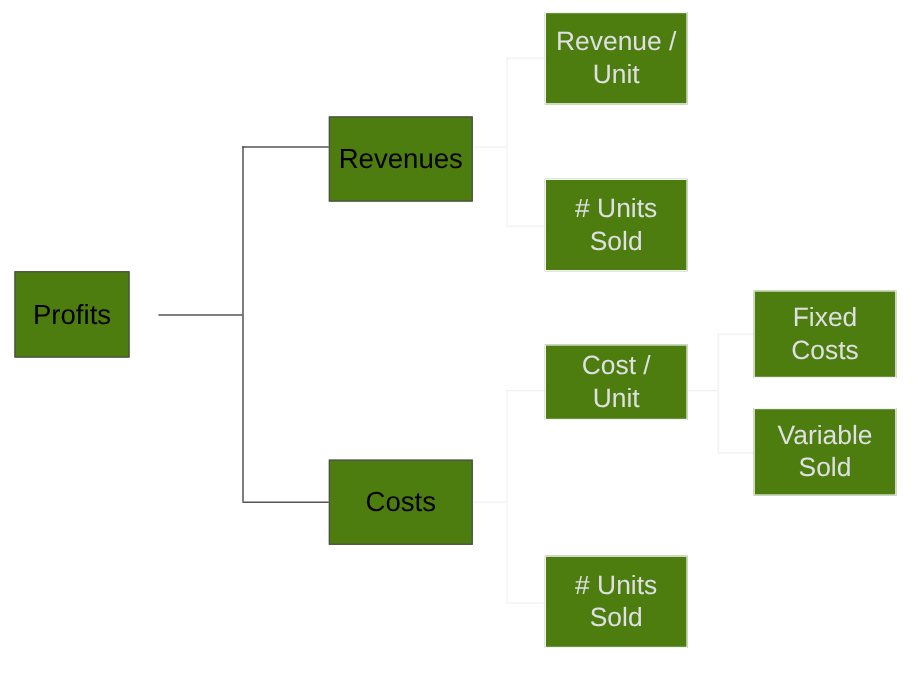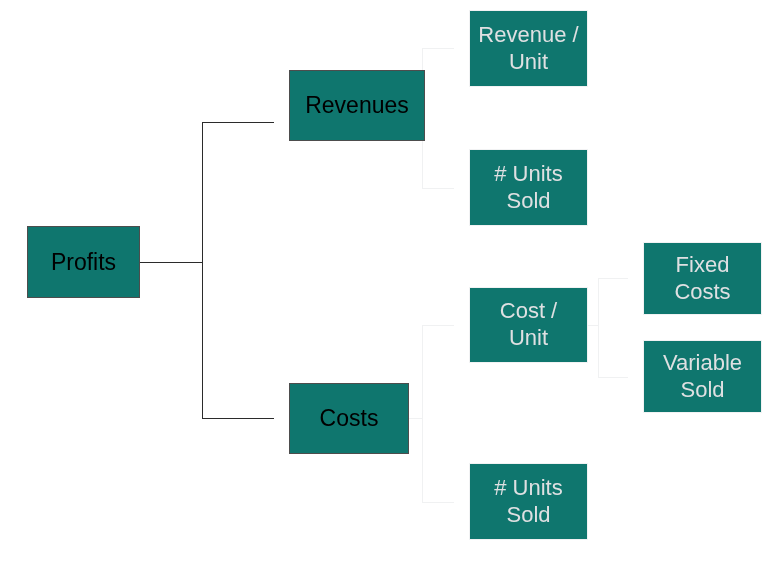--- a/index.html
+++ b/index.html
@@ -19,24 +19,23 @@
   }
 
   
   .node {
     position: absolute;
     box-sizing: border-box;
     display: flex;
     align-items: center;
     justify-content: center;
     text-align: center;
-    background: #0f766e;
+    background: #4d7c0f;
     line-height: 1.22;
     white-space: pre-line;
-    margin-left: 15px;
   }
   .node.primary {
     border: 1.6px solid #4d4d4d;
     color: #000000;
     font-size: 23px;
   }
   .node.faded {
     border: 1.3px solid #f1f2f3;
     color: #dfe0e2;
     font-size: 22px;
@@ -89,43 +88,43 @@
   <div class="line faint h" style="left:394px; top:418px; width:28px;"></div>
   <div class="line faint v" style="left:422px; top:325px; height:177px;"></div>
   <div class="line faint h" style="left:422px; top:325px; width:32px;"></div>
   <div class="line faint h" style="left:422px; top:502px; width:32px;"></div>
 
   <div class="line faint h" style="left:573px; top:325px; width:25px;"></div>
   <div class="line faint v" style="left:598px; top:278px; height:99px;"></div>
   <div class="line faint h" style="left:598px; top:278px; width:30px;"></div>
   <div class="line faint h" style="left:598px; top:377px; width:30px;"></div>
 
-  <div class="node primary" style="left:12px; top:226px; width:113px; height:72px;text-align:center;">
+  <div class="node primary" style="left:12px; top:226px; width:96px; height:72px;text-align:center;">
     <span class="node-label">Profits</span>
   </div>
 
-  <div class="node primary" style="left:274px; top:70px; width:136px; height:71px;justify-content:center;">
+  <div class="node primary" style="left:274px; top:97px; width:120px; height:71px;justify-content:center;">
     <span class="node-label">Revenues</span>
   </div>
 
   <div class="node primary" style="left:274px; top:383px; width:120px; height:71px;">
     <span class="node-label">Costs</span>
   </div>
 
   <div class="node faded" style="left:454px; top:10px; width:119px; height:77px;">
     <span class="node-label">Revenue /
 Unit</span>
   </div>
 
   <div class="node faded" style="left:454px; top:149px; width:119px; height:77px;">
     <span class="node-label"># Units
 Sold</span>
   </div>
 
-  <div class="node faded" style="left:454px; top:287px; width:119px; height:76px;">
+  <div class="node faded" style="left:454px; top:287px; width:119px; height:63px;">
     <span class="node-label">Cost /
 Unit</span>
   </div>
 
   <div class="node faded" style="left:454px; top:463px; width:119px; height:77px;">
     <span class="node-label"># Units
 Sold</span>
   </div>
 
   <div class="node faded" style="left:628px; top:242px; width:119px; height:73px;text-align:center;">

